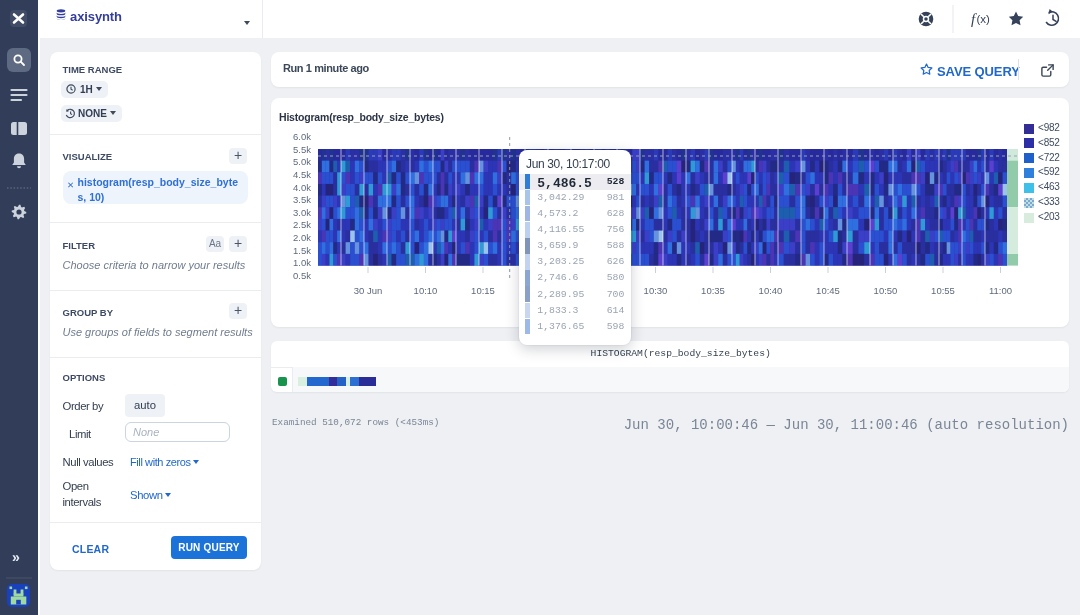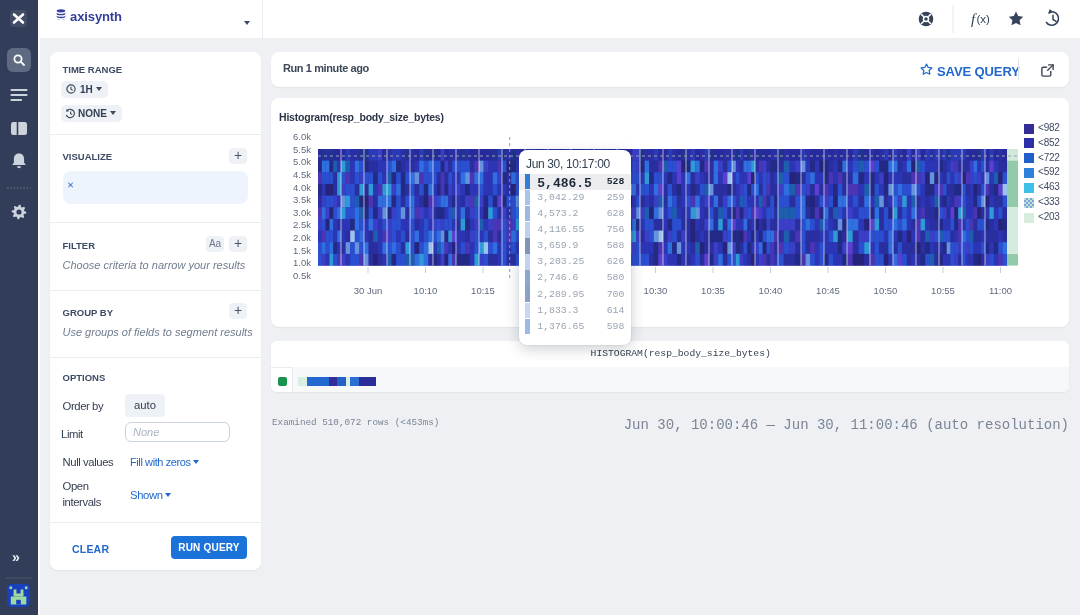--- a/index.html
+++ b/index.html
@@ -1799,38 +1799,39 @@
       </svg>
   <span style="position:absolute;left:17px;top:3px">NONE</span>
       <span class="carets" style="position:absolute;left:49px;top:6.5px"></span>
 </div>
 <div class="divider" style="top:81.5px"></div>
 
 <div class="seclab" style="left:12.5px;top:99px">VISUALIZE</div>
 <div class="plus" style="left:179px;top:95.5px">+</div>
 <div class="abs" style="left:12.5px;top:118.5px;width:185px;height:33px;background:#eef4fb;border-radius:8px">
 <span style="position:absolute;left:4.5px;top:9.5px;color:#2f6fd6;font-size:8.5px">✕</span>
+<div style="position:absolute;left:15px;top:4.5px;width:163px;font-size:10.5px;font-weight:700;color:#2f6fd6;line-height:15px;word-break:break-all">histogram(resp_body_size_bytes, 10)</div>
 </div>
 <div class="divider" style="top:170px"></div>
 
 <div class="seclab" style="left:12.5px;top:187.5px">FILTER</div>
 <div class="plus" style="left:156px;top:183.5px;font-size:10px;line-height:16px;color:#6b7689">Aa</div>
 <div class="plus" style="left:179px;top:183.5px">+</div>
 <div class="hint" style="left:12.5px;top:206.5px">Choose criteria to narrow your results</div>
 <div class="divider" style="top:238px"></div>
 
 <div class="seclab" style="left:12.5px;top:254.5px">GROUP BY</div>
 <div class="plus" style="left:179px;top:250.5px">+</div>
 <div class="hint" style="left:12.5px;top:273.5px">Use groups of fields to segment results</div>
 <div class="divider" style="top:305px"></div>
 
 <div class="seclab" style="left:12.5px;top:320px">OPTIONS</div>
 <div class="olab" style="left:12.5px;top:348px">Order by</div>
 <div class="pill" style="left:75px;top:342px;width:40px;height:23px;border-radius:4px;font-weight:400;text-align:center;line-height:23px;font-size:11.3px">auto</div>
-<div class="olab" style="left:11px;top:376px">Limit</div>
+<div class="olab" style="left:19px;top:376px">Limit</div>
 <div class="abs" style="left:75px;top:370px;width:105px;height:20px;background:#fff;border:1.5px solid #ccd4de;border-radius:6px">
 <span style="position:absolute;left:7px;top:2.5px;font-style:italic;color:#aab3c0;font-size:11px">None</span>
 </div>
 <div class="olab" style="left:12.5px;top:404px">Null values</div>
 <div class="abs blue" style="left:80px;top:404px;font-size:11px;letter-spacing:-.4px">Fill with zeros <span class="caretb"></span></div>
 <div class="olab" style="left:12.5px;top:426px;width:60px;line-height:16px">Open intervals</div>
 <div class="abs blue" style="left:80px;top:437px;font-size:11.3px;letter-spacing:-.4px">Shown <span class="caretb"></span></div>
 <div class="divider" style="top:469.5px"></div>
 
 <div class="abs blue" style="left:22px;top:490.5px;font-size:10.5px;font-weight:700;letter-spacing:.2px">CLEAR</div>
@@ -1840,21 +1841,21 @@
 <div style="position:absolute;left:519px;top:150px;width:111.5px;height:194.5px;background:#fff;border-radius:8px;box-shadow:0 4px 14px rgba(30,40,60,.22),0 0 0 1px rgba(30,40,60,.04);z-index:50">
 <div style="position:absolute;left:7px;top:6.5px;font-size:12px;letter-spacing:-.35px;color:#333e4f;white-space:nowrap">Jun 30, 10:17:00</div>
 <div style="position:absolute;left:0;top:23.50px;width:100%;height:16.1px;background:#ededf1;">
 <div style="position:absolute;left:5.9px;top:0.3px;width:4.8px;height:15.5px;background:#2e7ed8"></div>
 <div style="position:absolute;left:18.3px;top:2.4px;font-family:'Liberation Mono',monospace;font-size:13px;font-weight:700;color:#1f2836">5,486.5</div>
 <div style="position:absolute;right:6.2px;top:2.4px;font-family:'Liberation Mono',monospace;font-size:9.8px;font-weight:700;color:#1f2836">528</div>
 </div>
     <div style="position:absolute;left:0;top:39.60px;width:100%;height:16.1px;">
 <div style="position:absolute;left:5.9px;top:0.3px;width:4.8px;height:15.5px;background:#a9c4ea"></div>
 <div style="position:absolute;left:18.3px;top:2.4px;font-family:'Liberation Mono',monospace;font-size:9.8px;font-weight:400;color:#9aa4b2">3,042.29</div>
-<div style="position:absolute;right:6.2px;top:2.4px;font-family:'Liberation Mono',monospace;font-size:9.8px;font-weight:400;color:#9aa4b2">259</div>
+<div style="position:absolute;right:6.2px;top:2.4px;font-family:'Liberation Mono',monospace;font-size:9.8px;font-weight:400;color:#9aa4b2">981</div>
 </div>
     <div style="position:absolute;left:0;top:55.70px;width:100%;height:16.1px;">
 <div style="position:absolute;left:5.9px;top:0.3px;width:4.8px;height:15.5px;background:#9fb6e4"></div>
 <div style="position:absolute;left:18.3px;top:2.4px;font-family:'Liberation Mono',monospace;font-size:9.8px;font-weight:400;color:#9aa4b2">4,573.2</div>
 <div style="position:absolute;right:6.2px;top:2.4px;font-family:'Liberation Mono',monospace;font-size:9.8px;font-weight:400;color:#9aa4b2">628</div>
 </div>
     <div style="position:absolute;left:0;top:71.80px;width:100%;height:16.1px;">
 <div style="position:absolute;left:5.9px;top:0.3px;width:4.8px;height:15.5px;background:#bcd0f0"></div>
 <div style="position:absolute;left:18.3px;top:2.4px;font-family:'Liberation Mono',monospace;font-size:9.8px;font-weight:400;color:#9aa4b2">4,116.55</div>
 <div style="position:absolute;right:6.2px;top:2.4px;font-family:'Liberation Mono',monospace;font-size:9.8px;font-weight:400;color:#9aa4b2">756</div>

